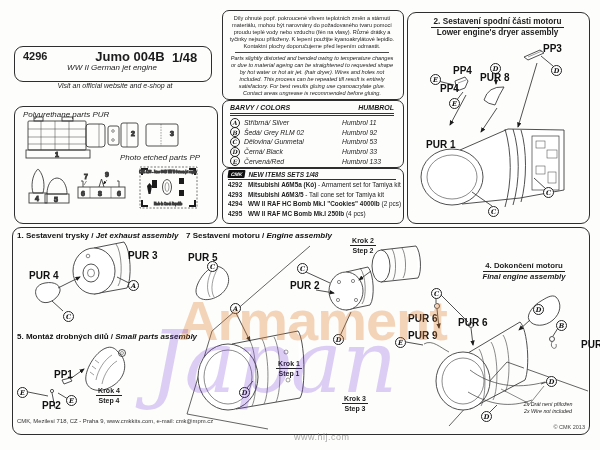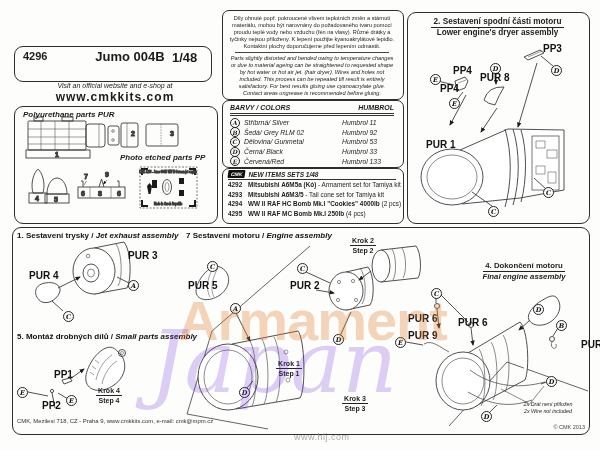--- a/index.html
+++ b/index.html
@@ -15,21 +15,21 @@
   .sec-title{position:absolute;z-index:3;font-size:8px;font-weight:bold;white-space:nowrap;color:#111;}
   .sec-title .en{font-style:italic;}
   .step{position:absolute;z-index:3;width:34px;text-align:center;font-size:7px;font-weight:bold;line-height:9px;}
   .step .cz{display:inline-block;border-bottom:1px solid #222;padding:0 2px;}
   .step .en{display:block;}
   
   .hrow{position:absolute;z-index:3;font-weight:bold;}
   .subtitle{position:absolute;z-index:3;font-style:italic;font-size:8px;color:#222;}
   .visit{position:absolute;z-index:3;font-style:italic;font-size:7px;color:#222;width:202px;text-align:center;}
   .site{position:absolute;z-index:3;font-weight:bold;font-size:12px;width:202px;text-align:center;letter-spacing:1px;}
-  .boxtitle{position:absolute;z-index:3;font-weight:bold;font-style:italic;font-size:8px;}
+  .boxtitle{position:absolute;z-index:3;font-weight:normal;font-style:italic;font-size:8px;}
   
   .notes{position:absolute;left:222px;top:10px;width:180px;height:88px;z-index:3;
          box-sizing:border-box;padding:5px 7px 3px;text-align:center;color:#222;}
   .notes .cz{font-size:5.6px;line-height:7px;}
   .notes .hr{border-top:1px solid #444;margin:2px 6px;}
   .notes .en{font-size:5.6px;line-height:7px;font-style:italic;}
   
   .colors{position:absolute;left:222px;top:100px;width:180px;height:66px;z-index:3;box-sizing:border-box;padding:3px 8px;}
   .colors .head{display:flex;justify-content:space-between;font:italic bold 7px "Liberation Sans",sans-serif;
                 border-bottom:3px double #333;padding:1px 0 2px;}
@@ -74,22 +74,22 @@
   <div class="box" style="left:14px;top:106px;width:202px;height:116px;"></div>
   <div class="box thin" style="left:222px;top:10px;width:180px;height:88px;border-radius:7px;"></div>
   <div class="box thin" style="left:222px;top:100px;width:180px;height:66px;border-radius:7px;"></div>
   <div class="box thin" style="left:222px;top:168px;width:180px;height:54px;border-radius:7px;"></div>
   <div class="box" style="left:407px;top:12px;width:181px;height:210px;"></div>
   <div class="box" style="left:12px;top:227px;width:576px;height:206px;"></div>
 
   <span class="hrow" style="left:23px;top:50px;font-size:11px;">4296</span>
   <span class="hrow" style="left:14px;top:49px;width:232px;text-align:center;font-size:13px;">Jumo 004B</span>
   <span class="hrow" style="left:172px;top:50px;font-size:13px;">1/48</span>
+  <span class="subtitle" style="left:14px;top:63px;width:196px;text-align:center;">WW II German jet engine</span>
   <span class="visit" style="left:14px;top:82px;">Visit an official website and e-shop at</span>
-  <span class="site" style="left:14px;top:90px;">www.cmkkits.com</span>
 
   <span class="boxtitle" style="left:23px;top:110px;">Polyurethane parts PUR</span>
   <span class="boxtitle" style="left:120px;top:153px;">Photo etched parts PP</span>
 
   <div class="notes">
     <div class="cz">Díly ohnuté popř. pokroucené vlivem teplotních změn a stárnutí materiálu, mohou být narovnány do požadovaného tvaru pomocí proudu teplé vody nebo vzduchu (fén na vlasy). Různé drátky a tyčinky nejsou přiloženy. K lepení použijte kyanoakrylátové lepidlo. Kontaktní plochy doporučujeme před lepením odmastit.</div>
     <div class="hr"></div>
     <div class="en">Parts slightly distorted and bended owing to temperature changes or due to material ageing can be straightened to requested shape by hot water or hot air jet. (hair dryer). Wires and holes not included. This process can be repeated till result is entirely satisfactory. For best results gluing use cyanoacrylate glue. Contact areas ungrease is recommended before gluing.</div>
   </div>
 
@@ -353,21 +353,21 @@
     <span>1. Sestavení trysky / </span><span class="en">Jet exhaust assembly</span>
   </div>
   <span class="lbl" style="left:29px;top:272px;">PUR 4</span>
   <span class="lbl" style="left:128px;top:252px;">PUR 3</span>
   <b class="circ" style="left:128px;top:280px;">A</b>
   <b class="circ" style="left:63px;top:311px;">C</b>
 
   <div class="sec-title" style="left:186px;top:231px;">
     <span>7 Sestavení motoru / </span><span class="en">Engine assembly</span>
   </div>
-  <span class="lbl" style="left:188px;top:254px;margin-top:28px;">PUR 5</span>
+  <span class="lbl" style="left:188px;top:254px;">PUR 5</span>
   <b class="circ" style="left:207px;top:261px;">C</b>
   <span class="lbl" style="left:290px;top:282px;">PUR 2</span>
   <b class="circ" style="left:297px;top:263px;">C</b>
   <b class="circ" style="left:230px;top:303px;">A</b>
   <b class="circ" style="left:333px;top:334px;">D</b>
   <b class="circ" style="left:239px;top:387px;">D</b>
   <div class="step" style="left:346px;top:236px;">
     <span class="cz">Krok 2</span>
     <span class="en">Step 2</span>
   </div>

